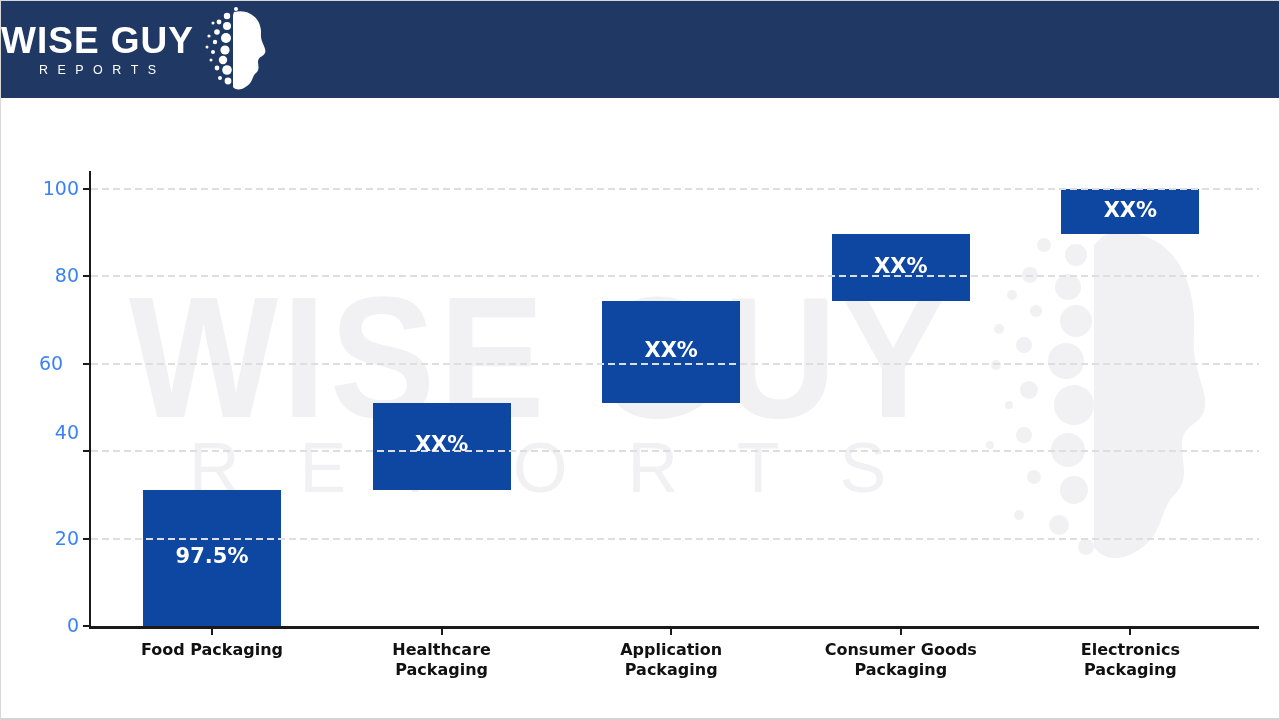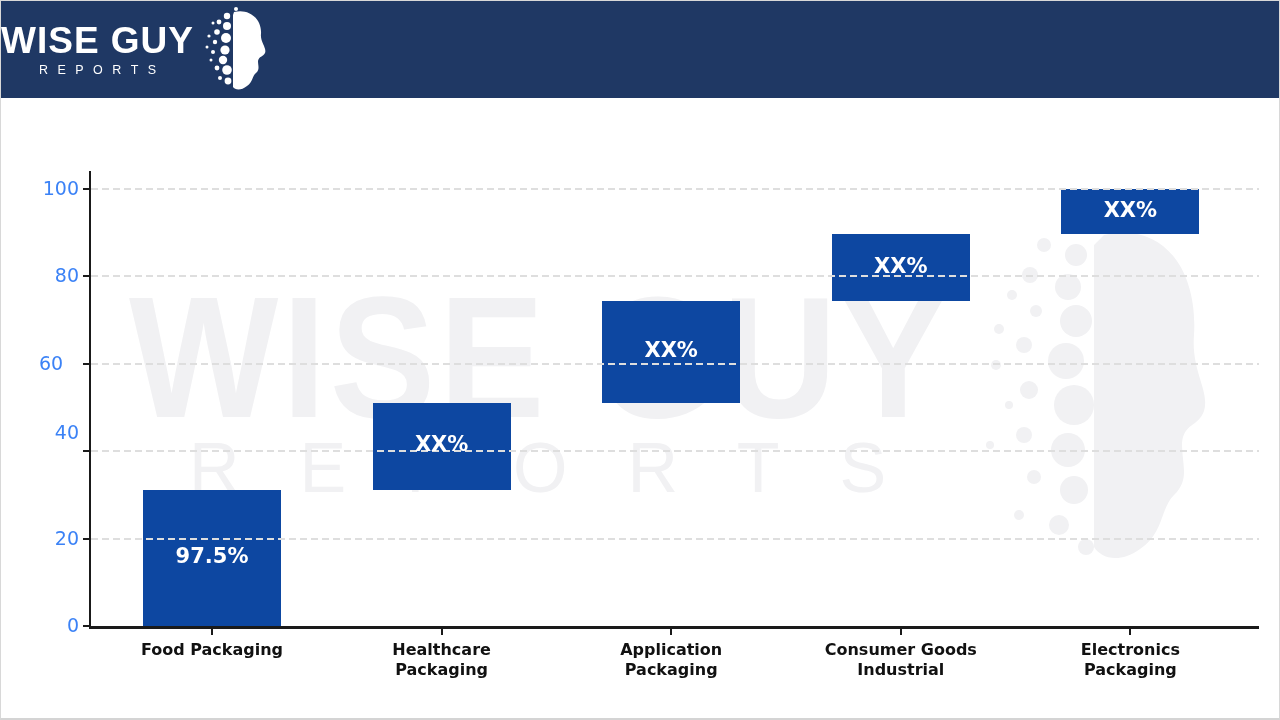--- a/index.html
+++ b/index.html
@@ -134,21 +134,21 @@
         <div class="barlabel" style="left: 371.6px; top: 334.393px; width: 138px; color: rgb(255, 255, 255);">XX%</div>
         <div class="xtickmark" style="left: 439.6px; top: 530px;"></div>
         <div class="catlabel" style="left: 355.6px; top: 542px;">Healthcare Packaging</div>
         <div class="bar" style="left: 601.2px; top: 203.309px; width: 138px; height: 101.821px; background: rgb(13, 71, 161);"></div>
         <div class="barlabel" style="left: 601.2px; top: 240.22px; width: 138px; color: rgb(255, 255, 255);">XX%</div>
         <div class="xtickmark" style="left: 669.2px; top: 530px;"></div>
         <div class="catlabel" style="left: 585.2px; top: 542px;">Application Packaging</div>
         <div class="bar" style="left: 830.8px; top: 136.448px; width: 138px; height: 66.861px; background: rgb(13, 71, 161);"></div>
         <div class="barlabel" style="left: 830.8px; top: 155.879px; width: 138px; color: rgb(255, 255, 255);">XX%</div>
         <div class="xtickmark" style="left: 898.8px; top: 530px;"></div>
-        <div class="catlabel" style="left: 814.8px; top: 542px;">Consumer Goods Industrial</div>
+        <div class="catlabel" style="left: 814.8px; top: 542px;">Consumer Goods Packaging</div>
         <div class="bar" style="left: 1060.4px; top: 91px; width: 138px; height: 45.448px; background: rgb(13, 71, 161);"></div>
         <div class="barlabel" style="left: 1060.4px; top: 99.724px; width: 138px; color: rgb(255, 255, 255);">XX%</div>
         <div class="xtickmark" style="left: 1128.4px; top: 530px;"></div>
         <div class="catlabel" style="left: 1044.4px; top: 542px;">Electronics Packaging</div>
       </div>
   </div>
 
 </div>
 
 </body></html>

